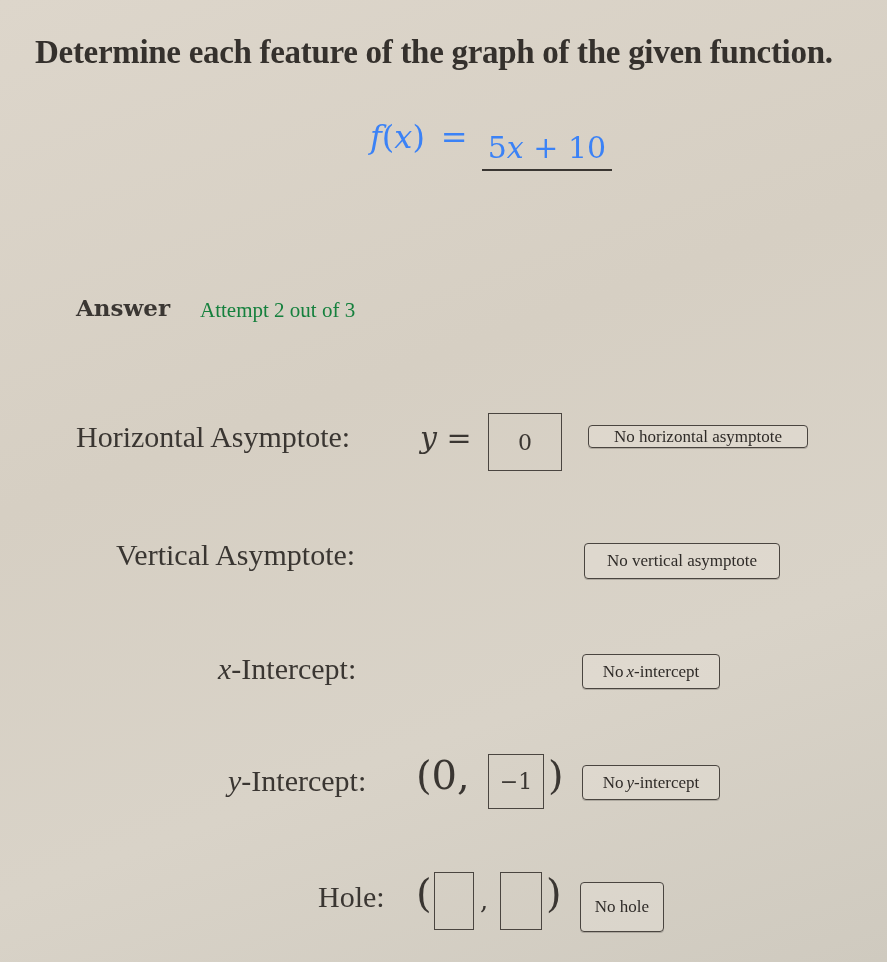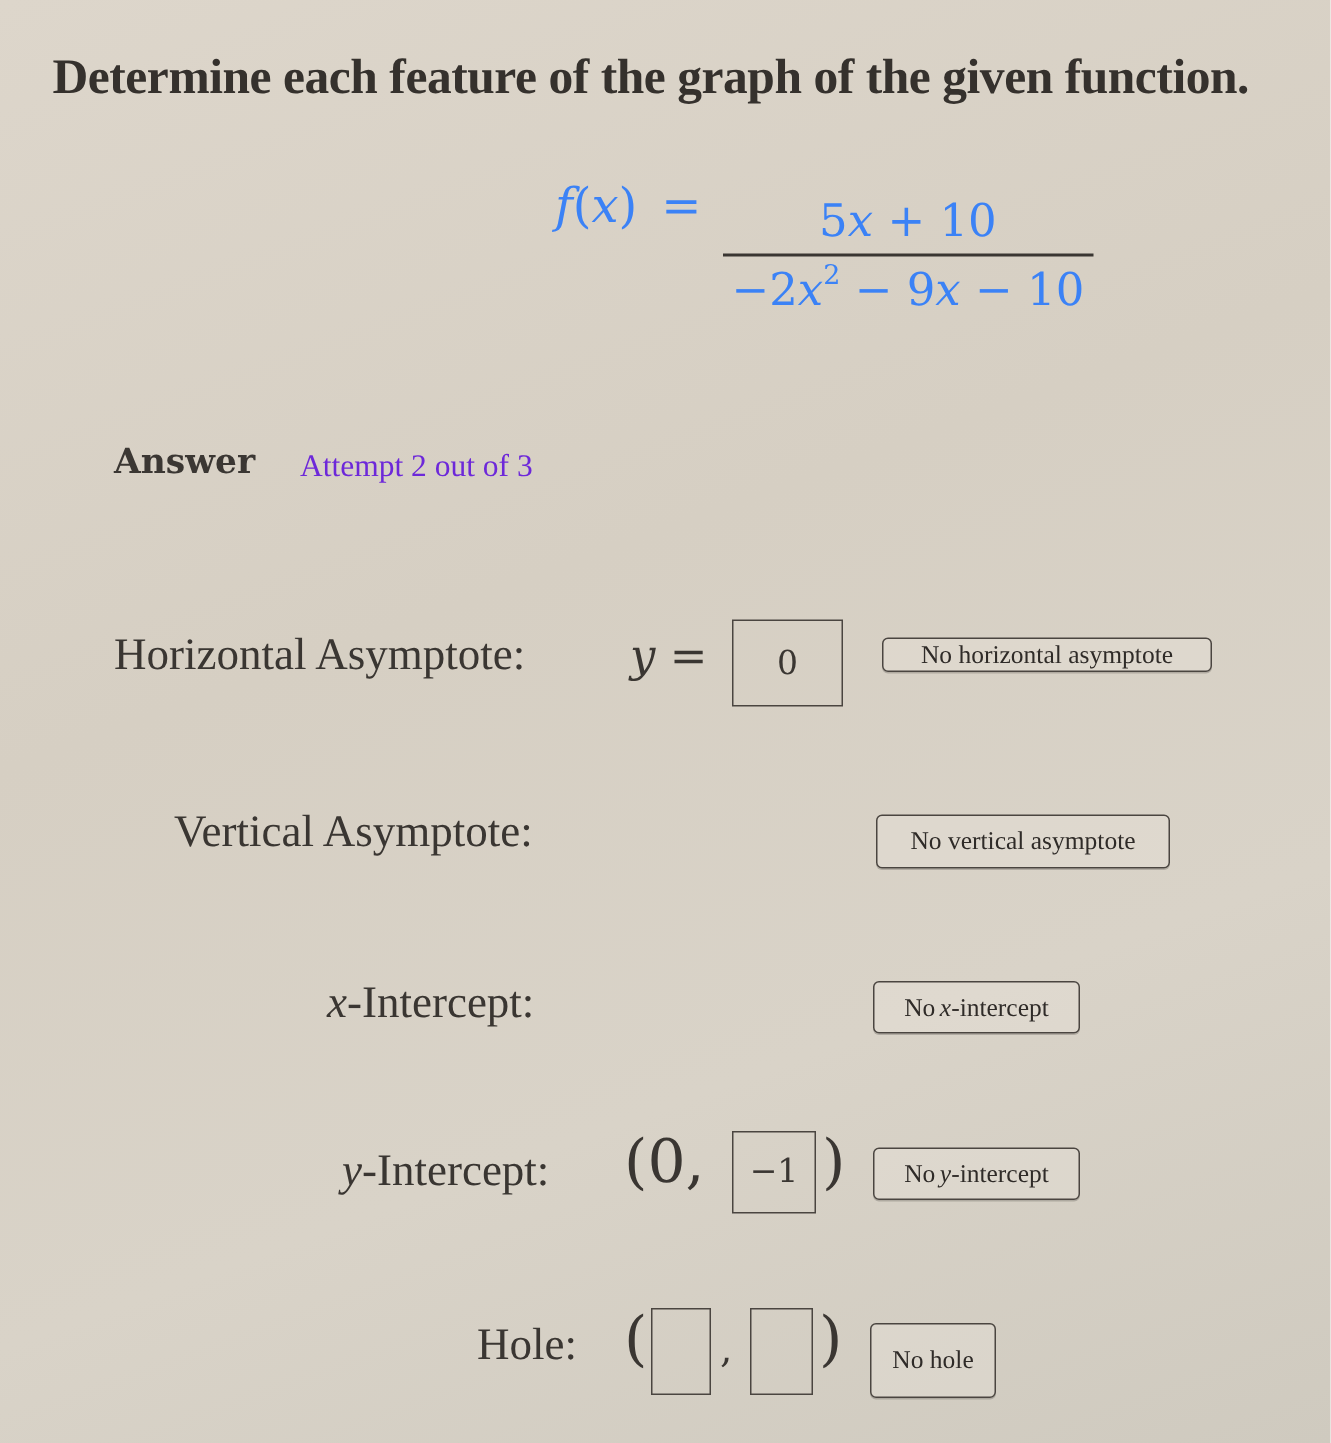--- a/index.html
+++ b/index.html
@@ -74,21 +74,21 @@
     font-family: "DejaVu Serif", serif;
     font-weight: bold;
     font-size: 23px;
     color: #3b3733;
   }
   .attempt {
     left: 200px;
     top: 298px;
     font-family: "Liberation Serif", serif;
     font-size: 21px;
-    color: #6d28d9;
+    color: #15803d;
   }
 
   
   .row-label {
     font-family: "Liberation Serif", serif;
     font-size: 30px;
     color: #3a3632;
     white-space: nowrap;
   }
   .row-label .ivar { font-style: italic; }
@@ -143,23 +143,20 @@
 <div class="abs formula">
   <span class="fx">
     <span>f</span><span class="paren">(</span><span>x</span><span class="paren">)</span>
   </span>
   <span class="eq">=</span>
   <span class="frac">
     <span class="num">
       <span>5</span><span class="var">x</span><span> + 10</span>
     </span>
     <span class="frac-bar"></span>
-    <span class="den">
-      <span>−2</span><span class="var">x</span><sup>2</sup><span> − 9</span><span class="var">x</span><span> − 10</span>
-    </span>
   </span>
 </div>
 
 <div class="abs answer-label">Answer</div>
 <div class="abs attempt">Attempt 2 out of 3</div>
 
 <div class="abs row-label" style="left:76px; top:420px;">Horizontal Asymptote:</div>
 <div class="abs math" style="left:420px; top:420px;">
   <span class="ivar">y</span><span> =</span>
 </div>

